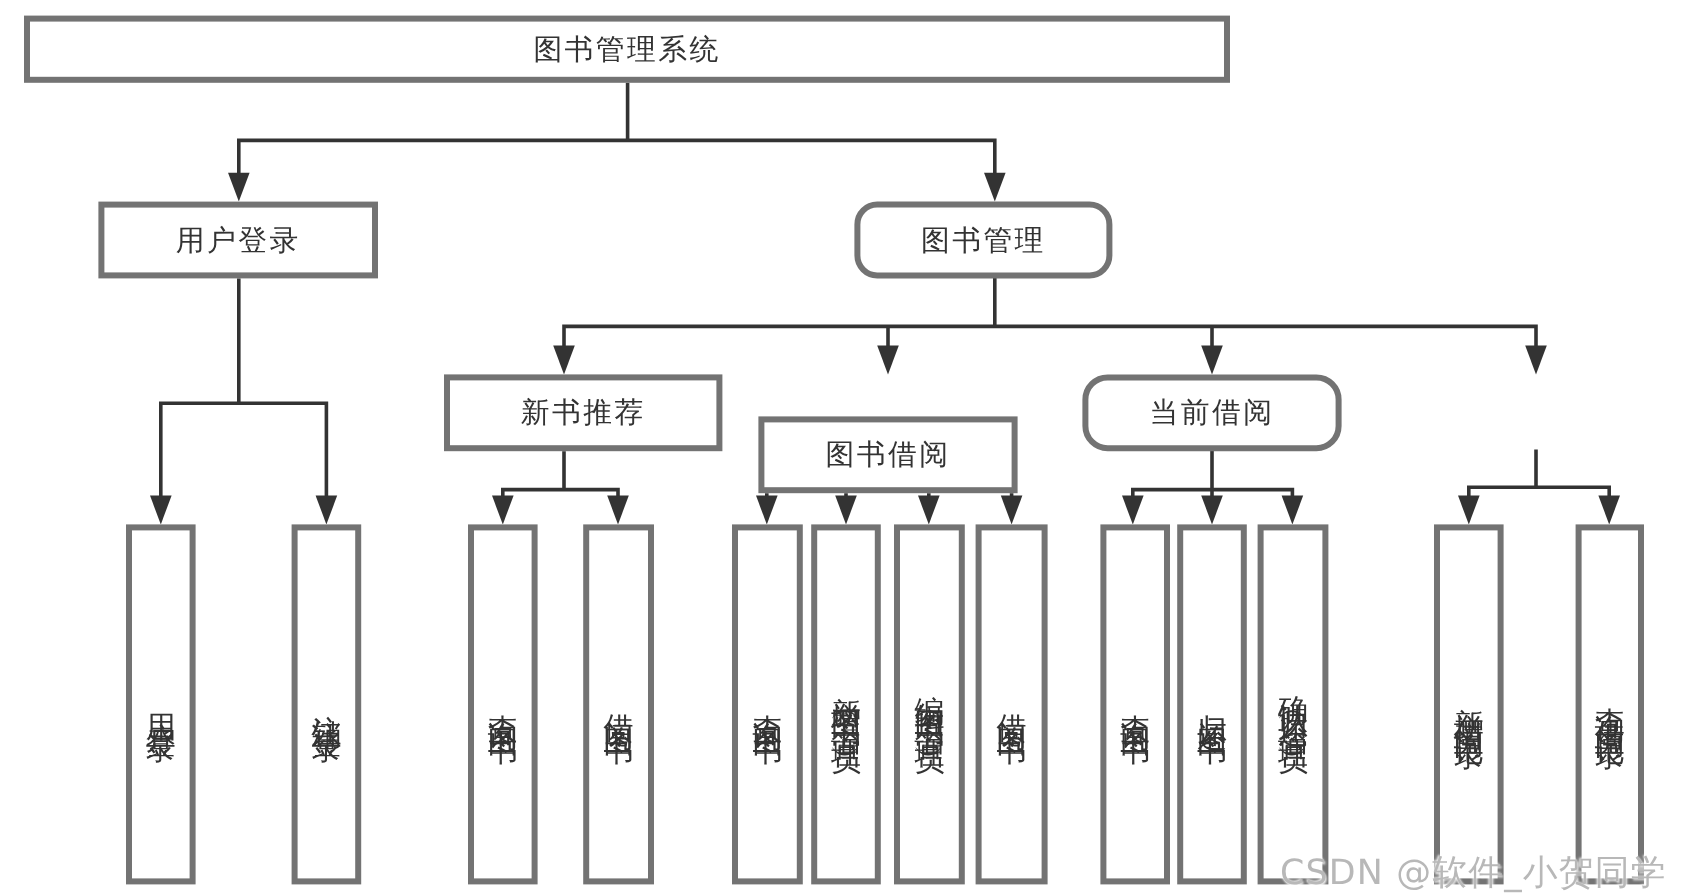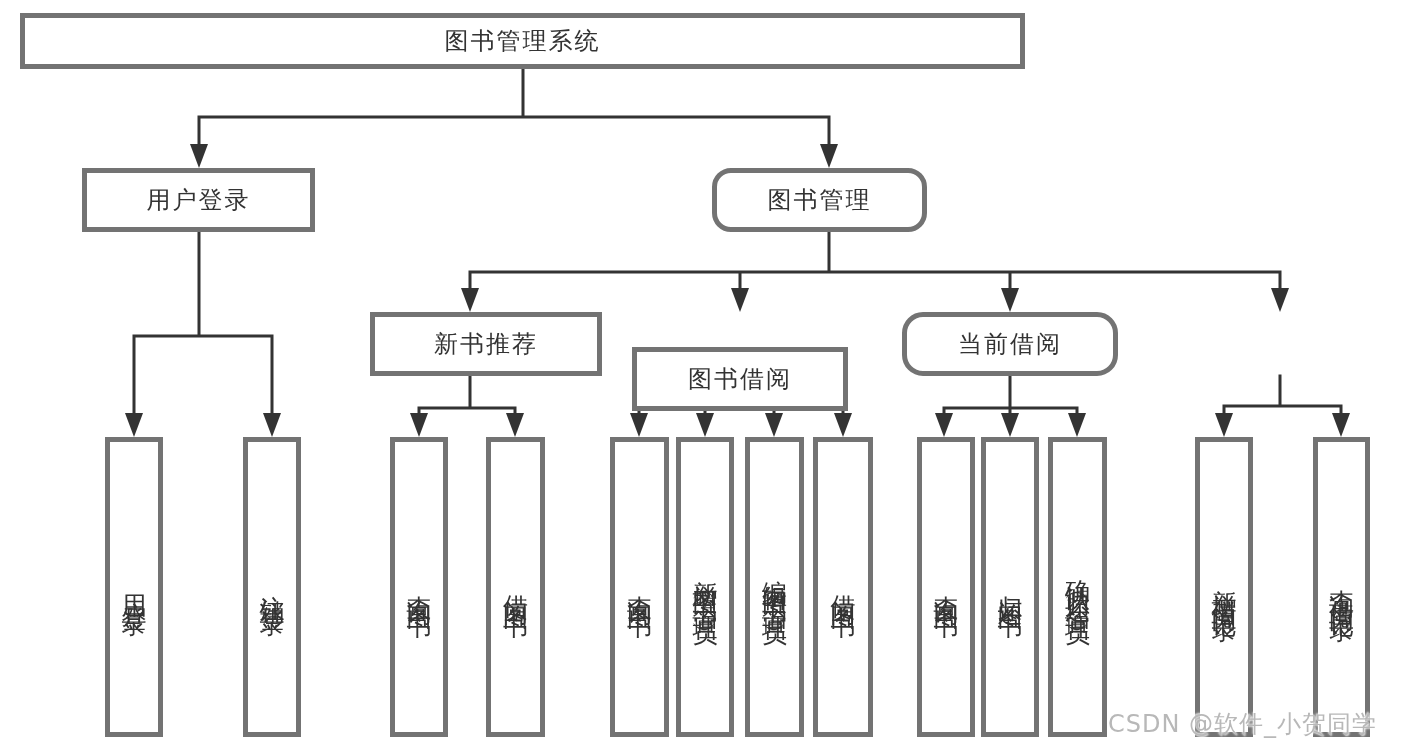--- a/index.html
+++ b/index.html
@@ -41,23 +41,23 @@
   }
   .vbox {
     writing-mode: vertical-rl;
     text-orientation: mixed;
     font-size: 25px;
     letter-spacing: 6px;
     line-height: 1.0;
   }
   .watermark {
     position: absolute;
-    right: 28px;
+    right: 16px;
     top: 708px;
-    font-size: 24px;
+    font-size: 29px;
     letter-spacing: 1px;
     color: #b8b8b8;
     white-space: nowrap;
     z-index: 10;
     text-shadow: 1px 1px 2px rgba(255,255,255,0.95), -1px -1px 2px rgba(255,255,255,0.95);
   }
 </style>
 </head>
 <body>
 

